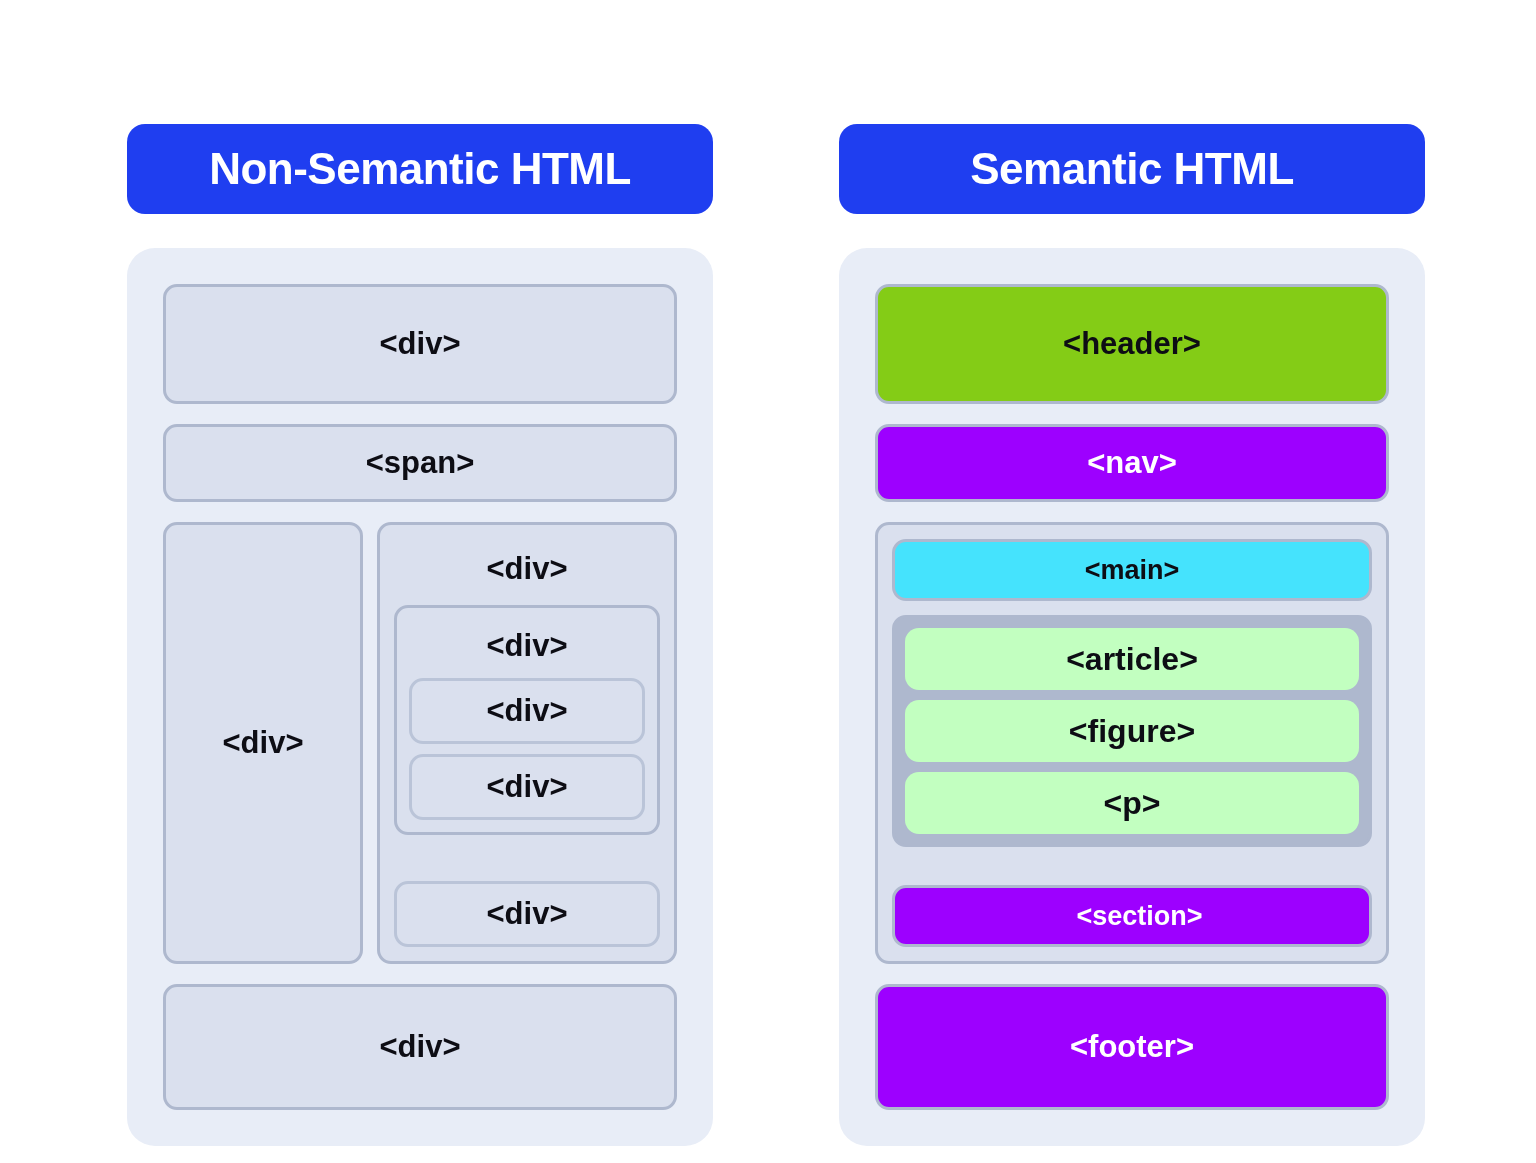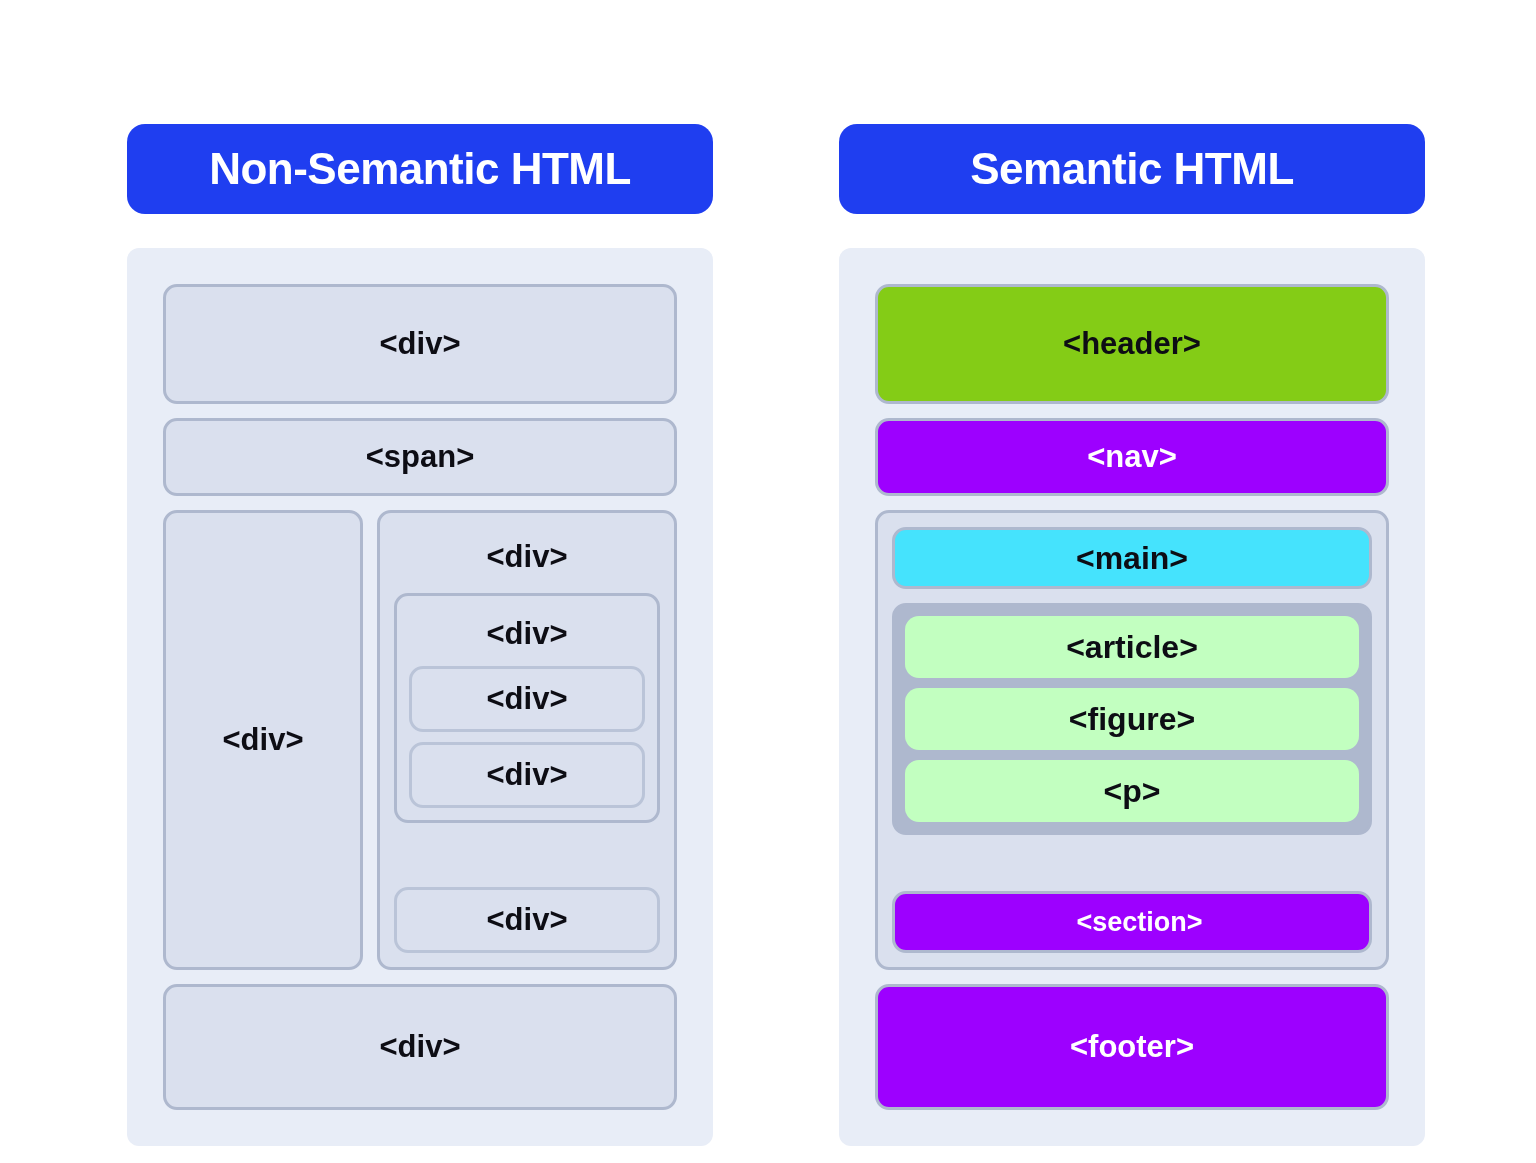--- a/index.html
+++ b/index.html
@@ -43,26 +43,26 @@
     color: #ffffff;
     font-size: 44px;
     font-weight: bold;
     letter-spacing: -0.5px;
     margin-bottom: 34px;
   }
 
   
   .panel {
     background: #E8EDF7;
-    border-radius: 12px;
+    border-radius: 28px;
     padding: 36px;
     box-sizing: border-box;
     display: flex;
     flex-direction: column;
-    gap: 14px;
+    gap: 20px;
     height: 898px;
   }
 
   
   .box {
     border-radius: 14px;
     display: flex;
     align-items: center;
     justify-content: center;
     font-size: 31px;
@@ -168,21 +168,21 @@
     padding: 14px;
     box-sizing: border-box;
     display: flex;
     flex-direction: column;
     gap: 14px;
   }
   .main-box {
     background: #45E3FD;
     border: 3px solid #AEB8CE;
     height: 62px;
-    font-size: 32px;
+    font-size: 27px;
   }
   .main-group {
     border-radius: 14px;
     border: 3px solid #AEB8CE;
     background: #AEB8CE;
     padding: 10px;
     box-sizing: border-box;
     display: flex;
     flex-direction: column;
     gap: 10px;

